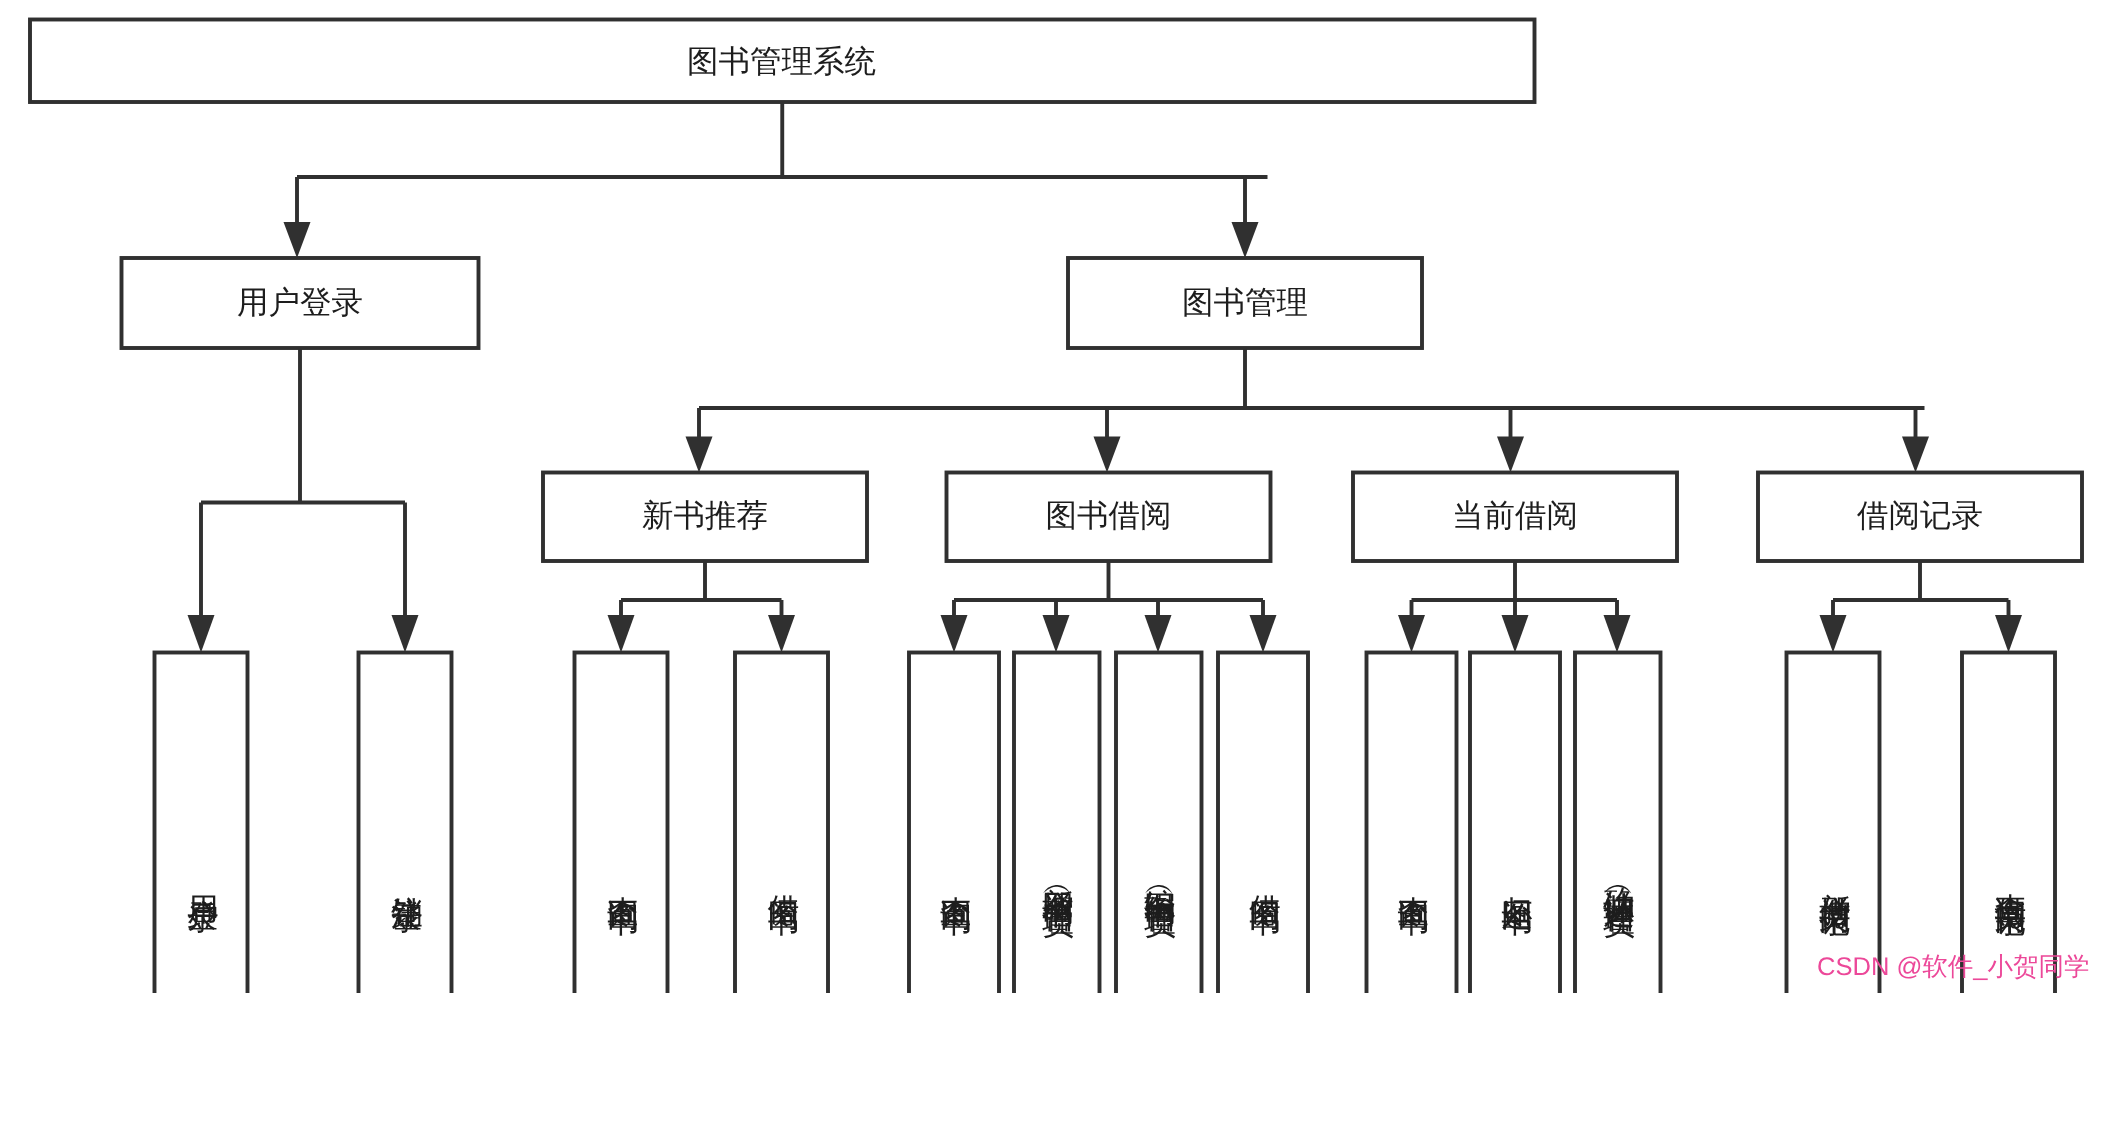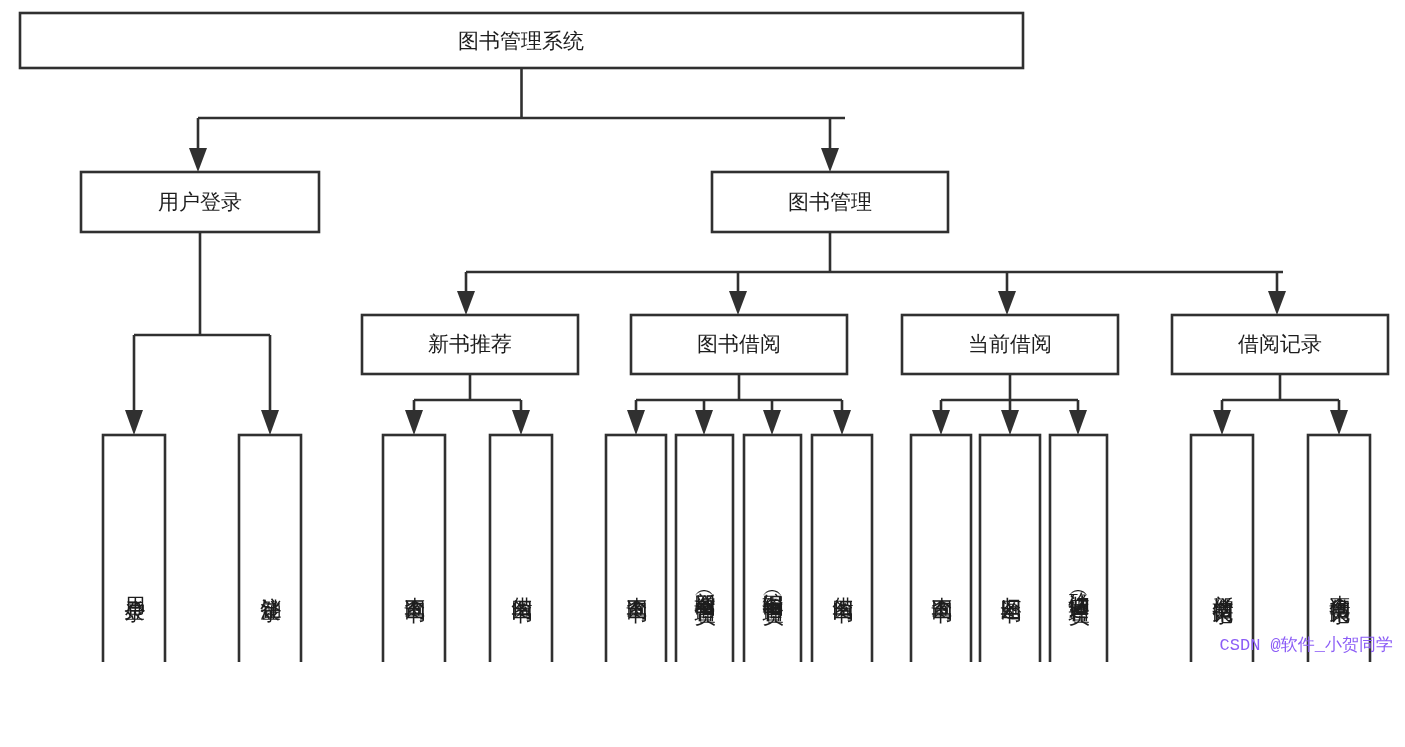--- a/index.html
+++ b/index.html
@@ -55,23 +55,23 @@
     text-anchor: middle;
     dominant-baseline: middle;
     writing-mode: vertical-rl;
     text-orientation: upright;
     letter-spacing: 2px;
   }
   .watermark {
     position: absolute;
     right: 12px;
     bottom: 6px;
-    font-family: Liberation Mono, monospace;
+    font-family: Liberation Sans, sans-serif;
     font-size: 17px;
-    color: #8b5cf6;
+    color: #ec4899;
     white-space: nowrap;
     user-select: none;
   }
 </style>
 </head>
 <body>
 
 <div id="diagram-root">
 
   <svg id="tree-svg" viewBox="0 0 1405 747">

